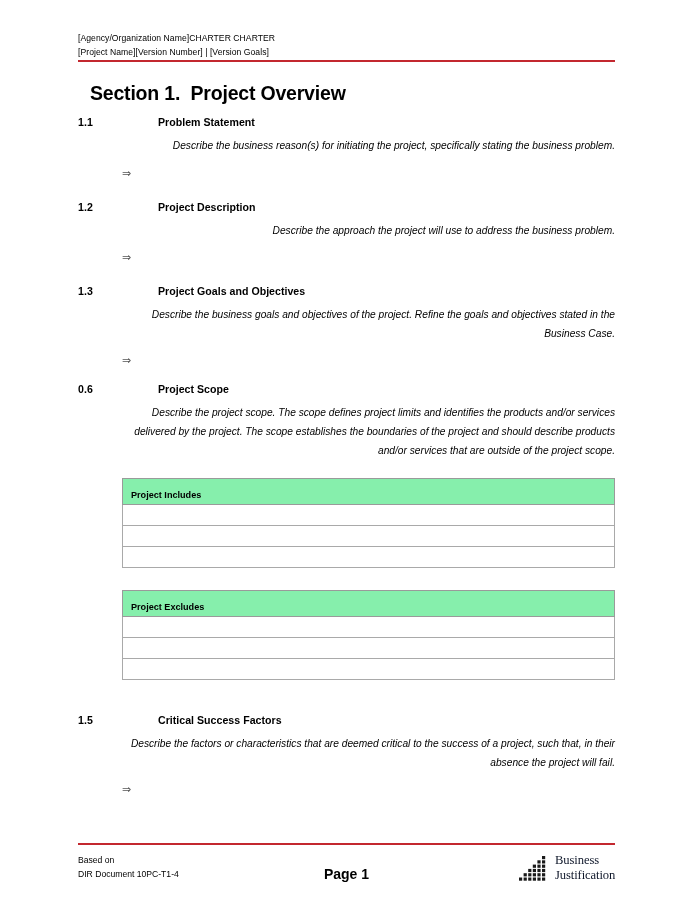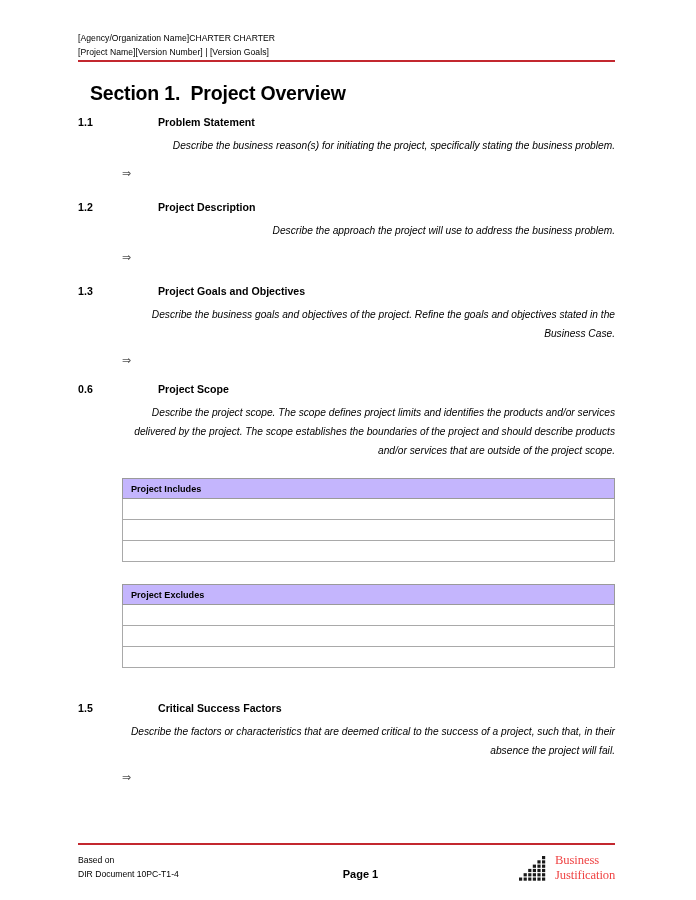--- a/index.html
+++ b/index.html
@@ -115,25 +115,25 @@
     table-layout: fixed;
   }
   table.doc-tbl th,
   table.doc-tbl td {
     border: 1px solid #a9a9a9;
     padding: 0;
     height: 19px;
     vertical-align: middle;
   }
   table.doc-tbl th {
-    background: #c4b5fd;
+    background: #86efac;
     text-align: left;
     font-size: 9.1px;
     font-weight: bold;
-    padding: 1px 0 0 8px;
+    padding: 7px 0 0 8px;
     height: 18px;
     border-color: #9a9a9a;
   }
   table.doc-tbl td {
     background: #ffffff;
     height: 20px;
   }
 
   
   .footer-rule {
@@ -153,25 +153,25 @@
   }
   .footer-left {
     position: absolute;
     left: 0;
     top: 0;
     font-size: 8.6px;
     line-height: 14px;
   }
   .footer-center {
     position: absolute;
-    left: 14px;
+    left: 0;
     top: 14px;
     width: 537px;
     text-align: center;
-    font-size: 11px;
+    font-size: 14px;
     font-weight: bold;
     line-height: 14px;
   }
   .logo {
     position: absolute;
     right: 0;
     top: 0;
     width: 96px;
     height: 32px;
   }
@@ -180,21 +180,21 @@
     left: 0;
     top: 3px;
     width: 34px;
     height: 26px;
   }
   .logo-text {
     position: absolute;
     left: 36px;
     top: 0px;
     font-family: "Liberation Serif", serif;
-    color: #ef4444;
+    color: #0f172a;
     font-size: 12.6px;
     line-height: 14.5px;
     letter-spacing: -0.1px;
     white-space: nowrap;
   }
 </style>
 </head>
 <body>
 
 <div class="page">

